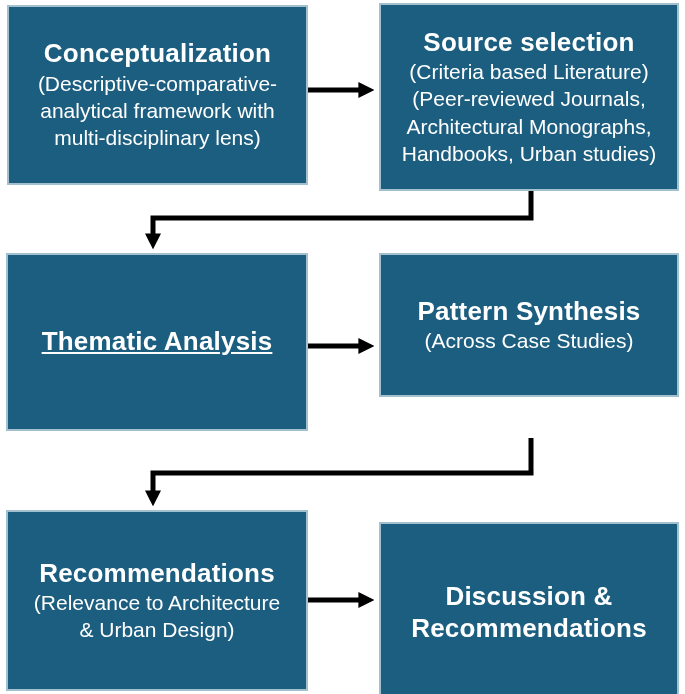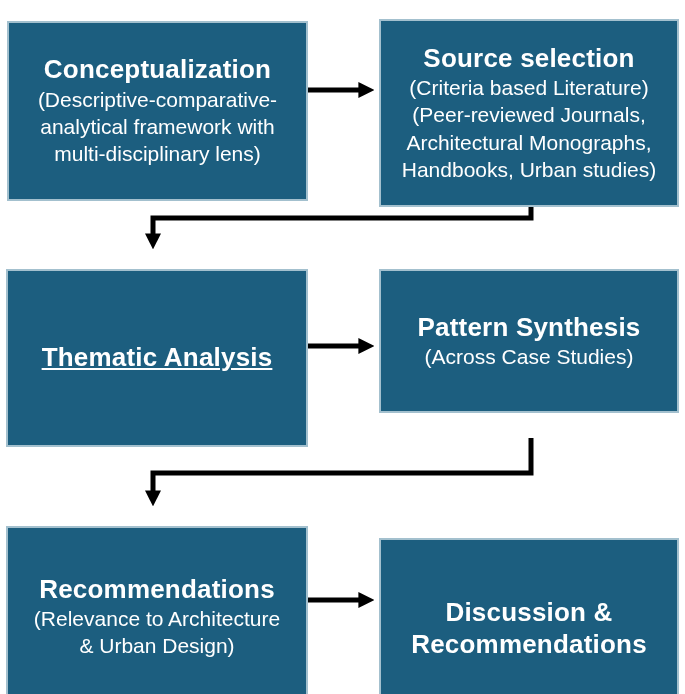--- a/index.html
+++ b/index.html
@@ -22,21 +22,20 @@
     box-sizing: border-box;
     background: var(--box-fill, #1C5E7F);
     border: 2px solid var(--box-border, #A3C0CE);
     color: var(--text-color, #ffffff);
     display: flex;
     flex-direction: column;
     justify-content: center;
     align-items: center;
     text-align: center;
     padding: 4px 8px;
-    margin-top: 16px;
   }
   .box .title {
     font-weight: 700;
     font-size: 26px;
     line-height: 1.2;
     letter-spacing: 0.2px;
     white-space: nowrap;
   }
   .box .sub {
     font-size: 21px;

